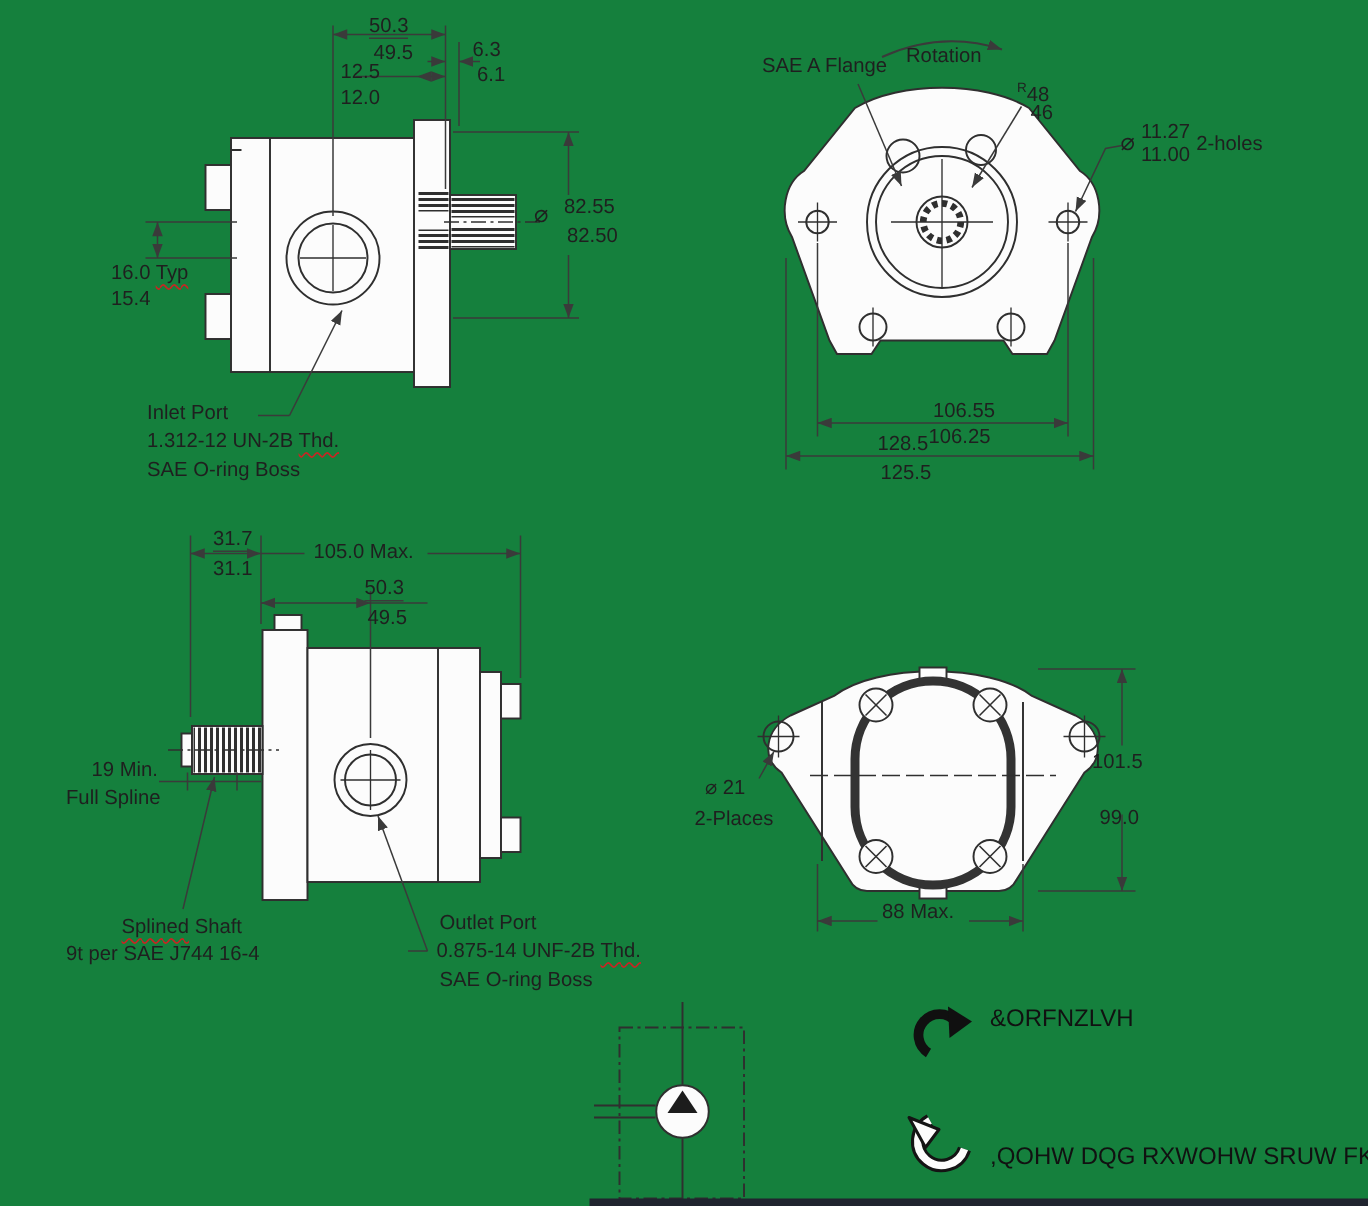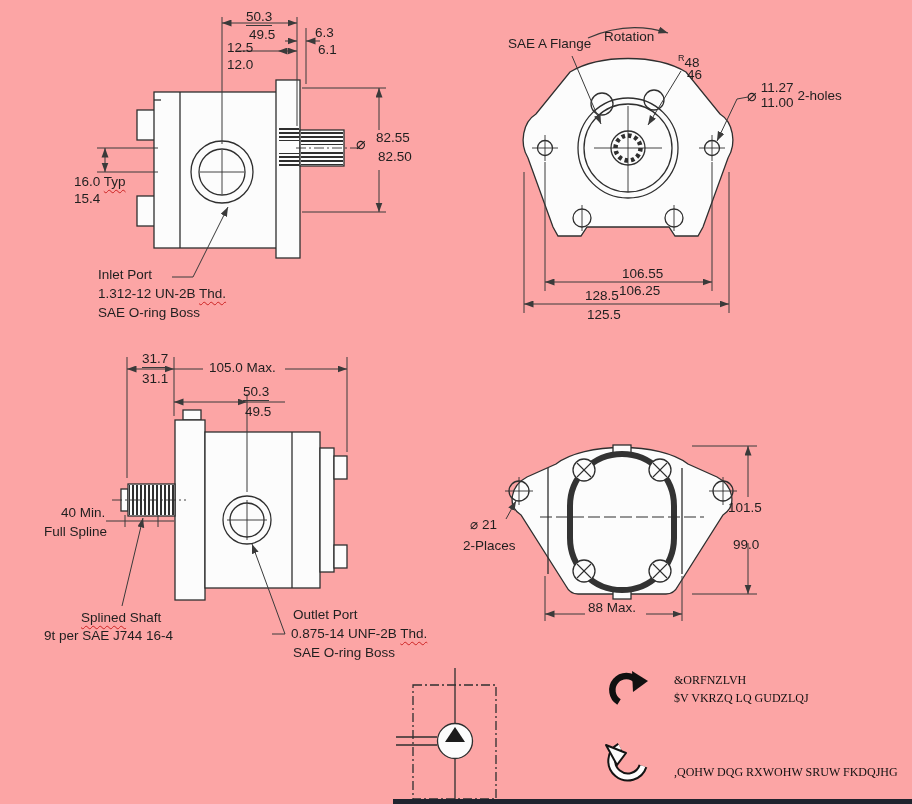--- a/index.html
+++ b/index.html
@@ -1,22 +1,22 @@
 <!DOCTYPE html>
 <html><head>
 <meta charset="utf-8">
 <style>
   html,body{margin:0;padding:0;}
-  #stage{position:relative;width:912px;height:804px;background:#fca5a5;overflow:hidden;
+  #stage{position:relative;width:912px;height:804px;background:#15803d;overflow:hidden;
          font-family:"Liberation Sans",sans-serif;color:#222;}
   #draw{position:absolute;left:0;top:0;z-index:1;}
   .t{position:absolute;z-index:2;white-space:nowrap;font-size:13.5px;line-height:15px;color:#1f1f1f;}
   .ul{border-bottom:1.3px solid #3a3a3a;padding-bottom:1px;}
   .sq{text-decoration:underline wavy #cc2222 1px;text-underline-offset:2.5px;text-decoration-skip-ink:none;}
-  .serif{font-family:Liberation Serif, serif;font-size:12px;line-height:18px;color:#111;margin-left:14px;}
+  .serif{font-family:Liberation Sans, sans-serif;font-size:16px;line-height:18px;color:#111;}
   .dia{font-size:16px;}
   .rsup{font-size:9px;vertical-align:6px;}
   .stack{display:inline-flex;align-items:center;gap:4px;}
   .stack .col{display:inline-flex;flex-direction:column;line-height:15px;}
   .icon-box{position:absolute;z-index:2;}
   #botbar{position:absolute;z-index:3;left:393px;top:799px;width:519px;height:5px;background:#20242f;}
 </style>
 </head>
 <body>
 
@@ -236,42 +236,41 @@
 <div class="t" style="left:622px;top:266px">106.55</div>
 <div class="t" style="left:619px;top:283px">106.25</div>
 <div class="t" style="left:585px;top:288px">128.5</div>
 <div class="t" style="left:587px;top:307px">125.5</div>
 
 <div class="t" style="left:142px;top:351px"><span class="ul">31.7</span></div>
 <div class="t" style="left:142px;top:371px">31.1</div>
 <div class="t" style="left:209px;top:360px">105.0 Max.</div>
 <div class="t" style="left:243px;top:384px"><span class="ul">50.3</span></div>
 <div class="t" style="left:245px;top:404px">49.5</div>
-<div class="t" style="left:61px;top:505px">40 Min.</div>
+<div class="t" style="left:61px;top:505px">19 Min.</div>
 <div class="t" style="left:44px;top:524px">Full Spline</div>
 <div class="t" style="left:81px;top:610px"><span class="sq">Splined</span><span> Shaft</span></div>
 <div class="t" style="left:44px;top:628px">9t per SAE J744 16-4</div>
 <div class="t" style="left:293px;top:607px">Outlet Port</div>
 <div class="t" style="left:291px;top:626px"><span>0.875-14 UNF-2B </span><span class="sq">Thd.</span></div>
 <div class="t" style="left:293px;top:645px">SAE O-ring Boss</div>
 
 <div class="t" style="left:470px;top:517px">⌀ 21</div>
 <div class="t" style="left:463px;top:538px">2-Places</div>
 <div class="t" style="left:728px;top:500px">101.5</div>
 <div class="t" style="left:733px;top:537px">99.0</div>
 <div class="t" style="left:588px;top:600px">88 Max.</div>
 
 <div class="icon-box" style="left:606px;top:669px;width:42px;height:40px">
   <svg width="42" height="40" viewBox="0 0 42 40">
     <path d="M 13,33 A 14,14 0 1 1 31,12" stroke="#101010" stroke-width="6.5" fill="none"></path>
     <path d="M 26,2 L 42,12 L 27,23 Z" fill="#101010"></path>
   </svg>
 </div>
 <div class="t serif" style="left:660px;top:671px">&amp;ORFNZLVH</div>
-<div class="t serif" style="left:660px;top:689px">$V VKRZQ LQ GUDZLQJ</div>
 
 <div class="icon-box" style="left:602px;top:739px;width:48px;height:48px">
   <svg width="48" height="48" viewBox="0 0 48 48">
     <path d="M 41,27 A 16,16 0 1 1 18,8" stroke="#141414" stroke-width="9" fill="none"></path>
     <path d="M 41,27 A 16,16 0 1 1 18,8" stroke="#fcfcfc" stroke-width="5" fill="none"></path>
     <path d="M 24,14 L 4,6 L 15,26 Z" fill="#fcfcfc" stroke="#141414" stroke-width="2" stroke-linejoin="round"></path>
   </svg>
 </div>
 <div class="t serif" style="left:660px;top:763px">,QOHW DQG RXWOHW SRUW FKDQJHG</div>
 

